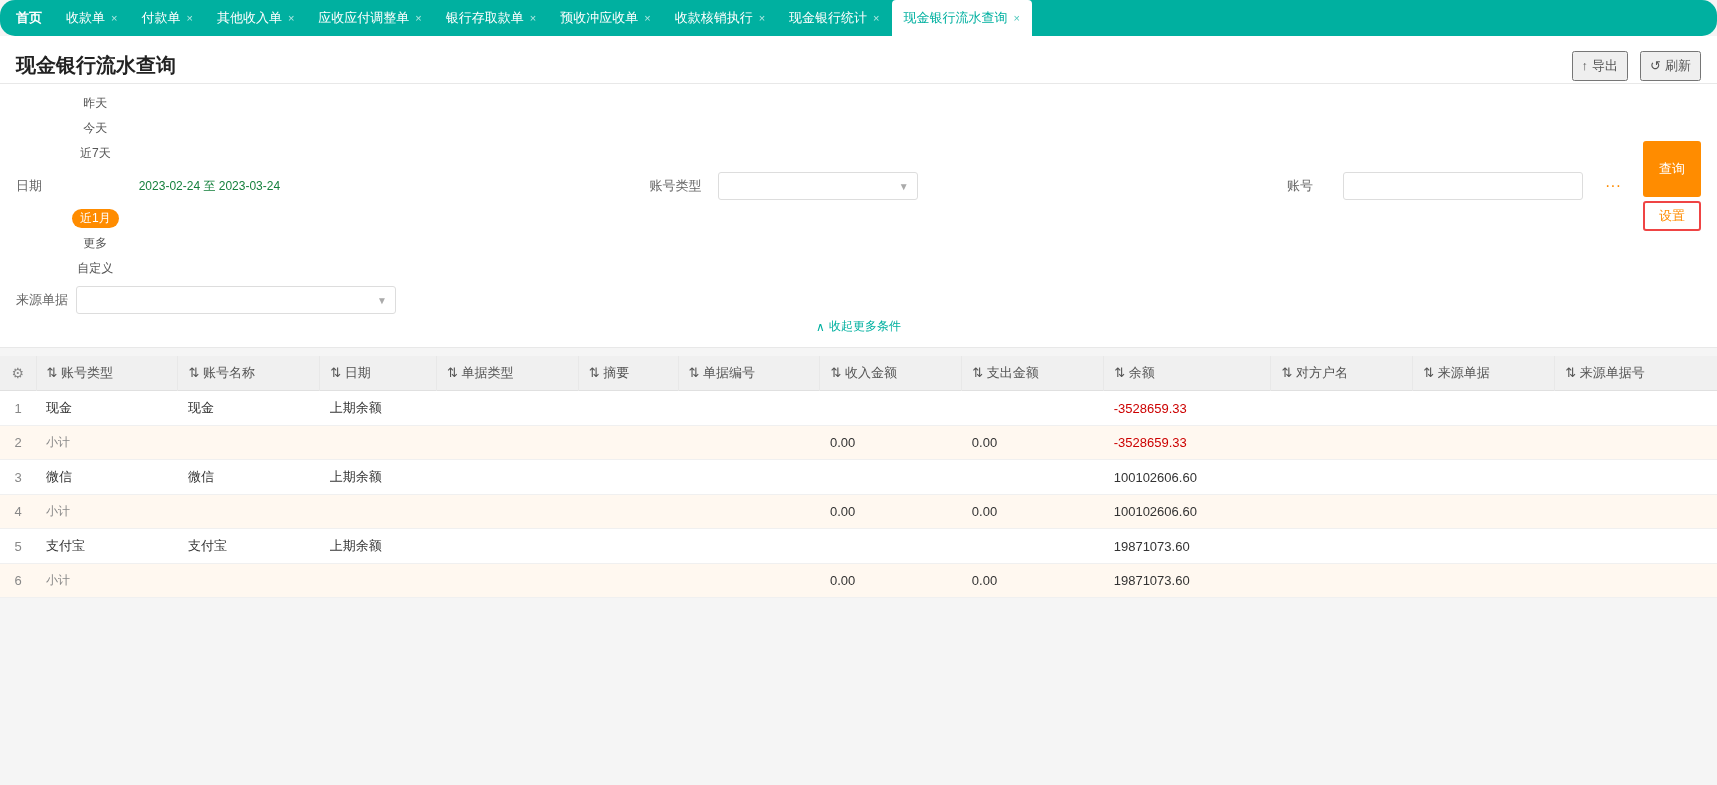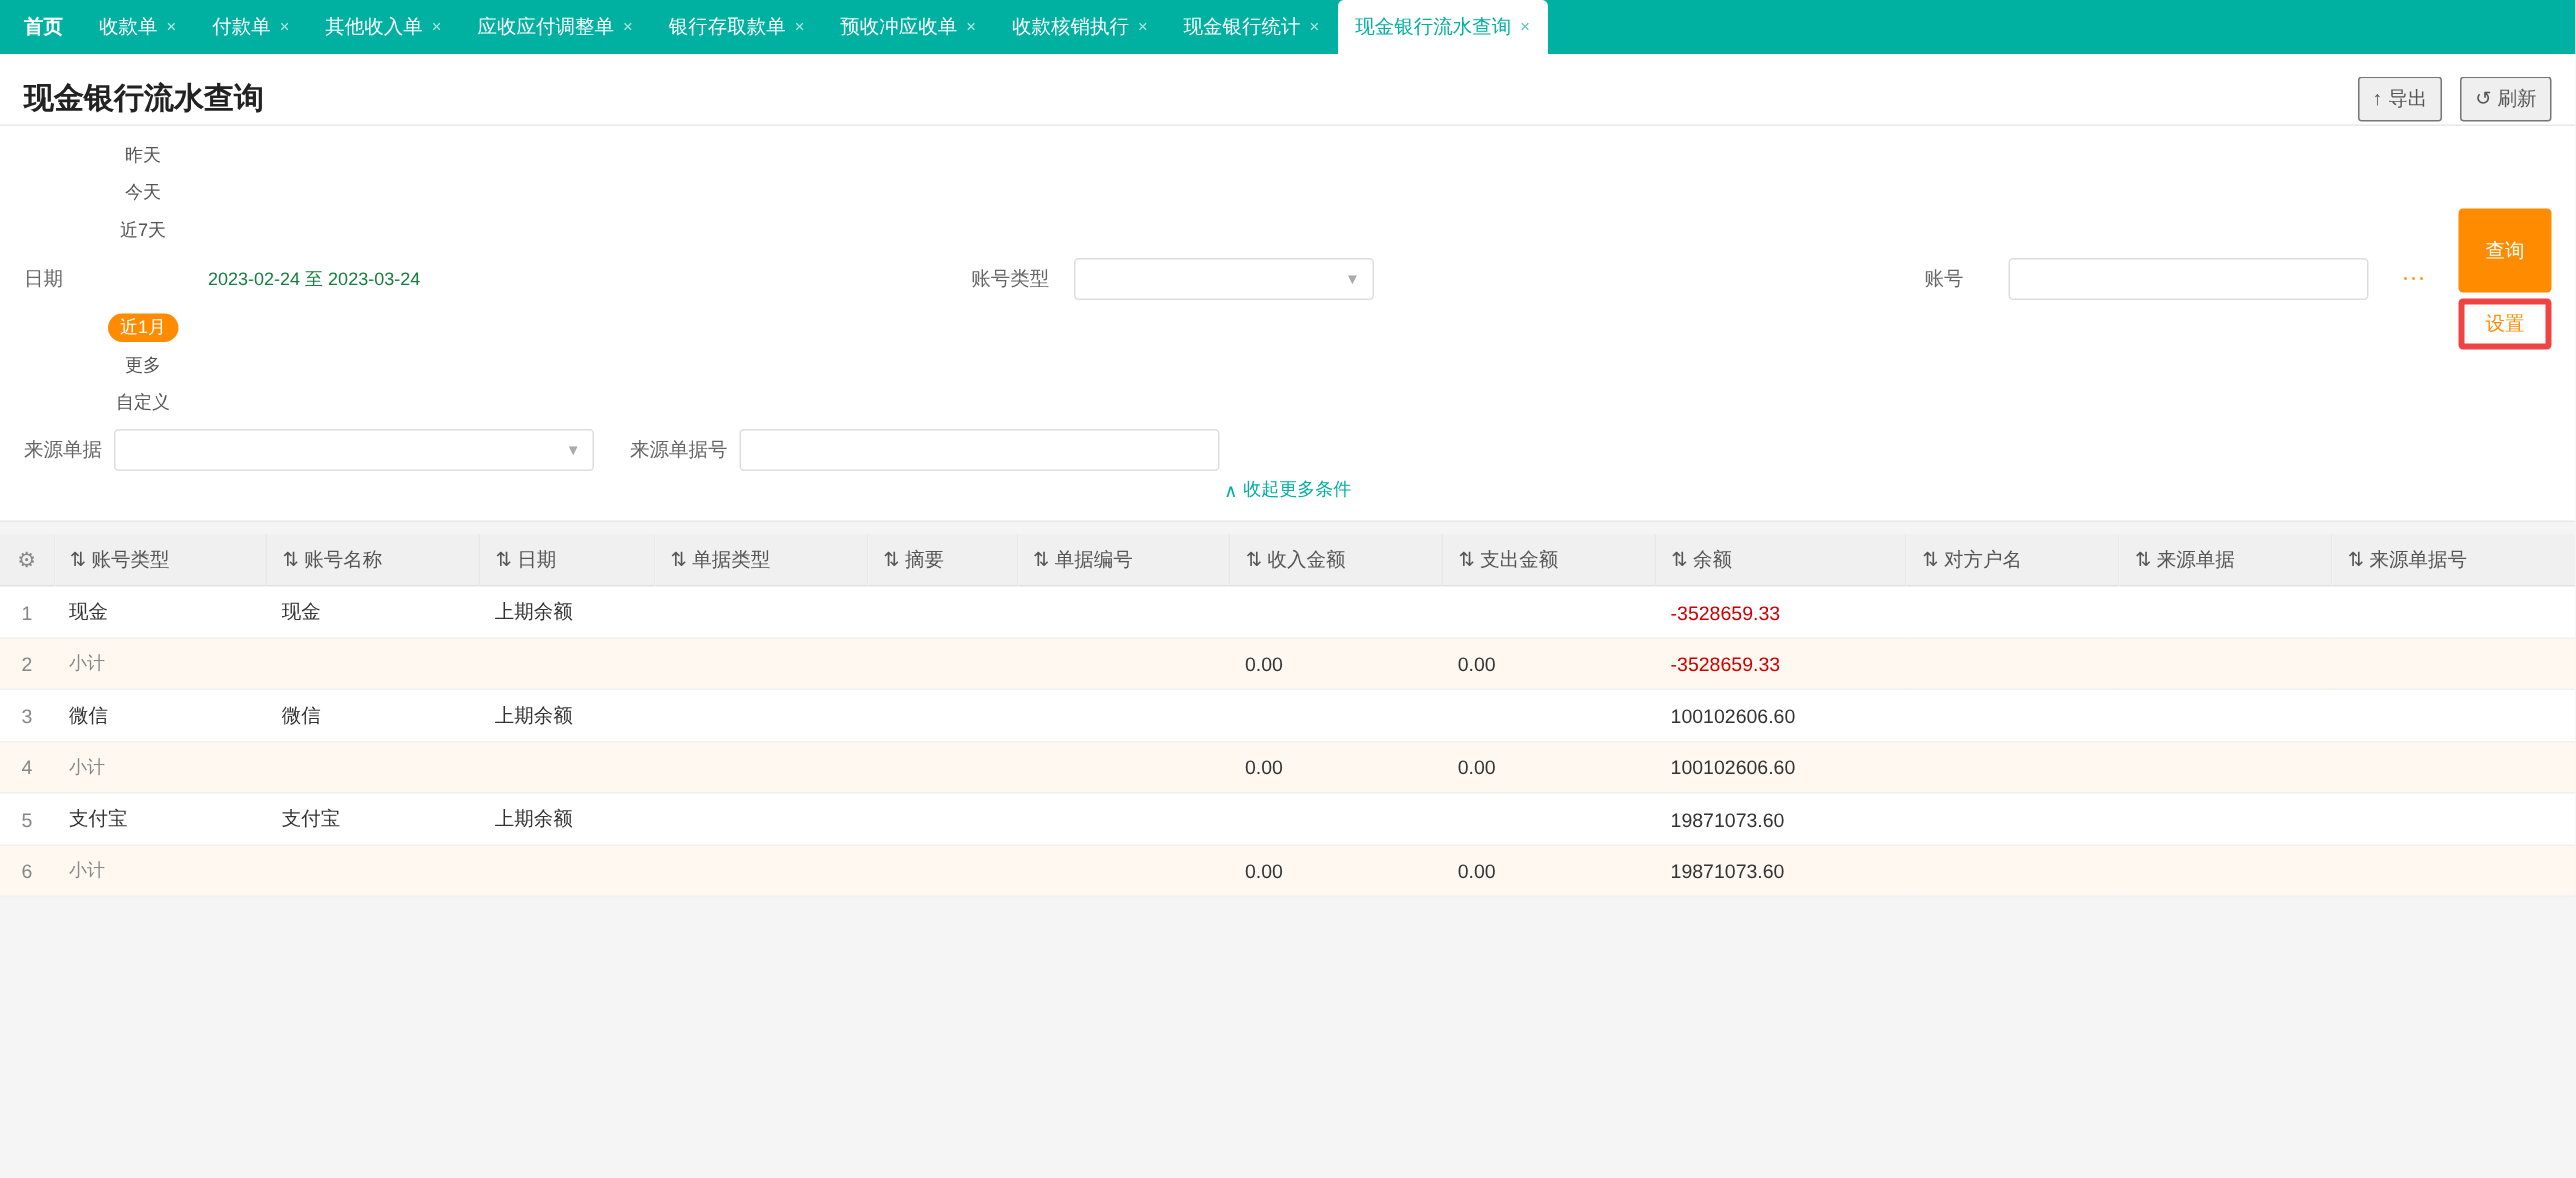--- a/index.html
+++ b/index.html
@@ -6,20 +6,21 @@
     body { font-family: 'Microsoft YaHei', Arial, sans-serif; font-size: 13px; background: #f5f5f5; color: #333; }
 
     
     .top-nav {
       background: #00b0a0;
       display: flex;
       align-items: center;
       height: 36px;
       padding: 0 4px;
       overflow: hidden;
+      border-radius: 15px;
     }
     .nav-tab {
       display: flex;
       align-items: center;
       height: 36px;
       padding: 0 12px;
       color: #fff;
       font-size: 13px;
       white-space: nowrap;
       cursor: pointer;
@@ -135,21 +136,21 @@
       color: #fff;
       border: none;
       padding: 19px 16px;
       border-radius: 3px;
       cursor: pointer;
       font-size: 13px;
     }
     .settings-btn {
       background: #fff;
       color: #ff8c00;
-      border: 4px solid #ef4444;
+      border: 2px solid #ef4444;
       padding: 4px 14px;
       border-radius: 3px;
       cursor: pointer;
       font-size: 13px;
     }
     .filter-row2 {
       display: flex;
       align-items: center;
       gap: 24px;
     }
@@ -302,24 +303,20 @@
   </div>
 
   <div class="filter-row2">
     <div class="source-filter">
       <span class="filter-label">来源单据</span>
       <div class="source-select" style="min-width:320px;">
         <span style="color:#bbb;"></span>
         <span class="select-arrow">▼</span>
       </div>
     </div>
-    <div class="source-filter">
-      <span class="filter-label">来源单据号</span>
-      <input class="source-input" type="text" style="min-width: 320px;">
-    </div>
   </div>
 
   <div class="collapse-bar">
     <span>∧</span>
     <span>收起更多条件</span>
   </div>
 </div>
 
 <div class="table-container">
   <table>

